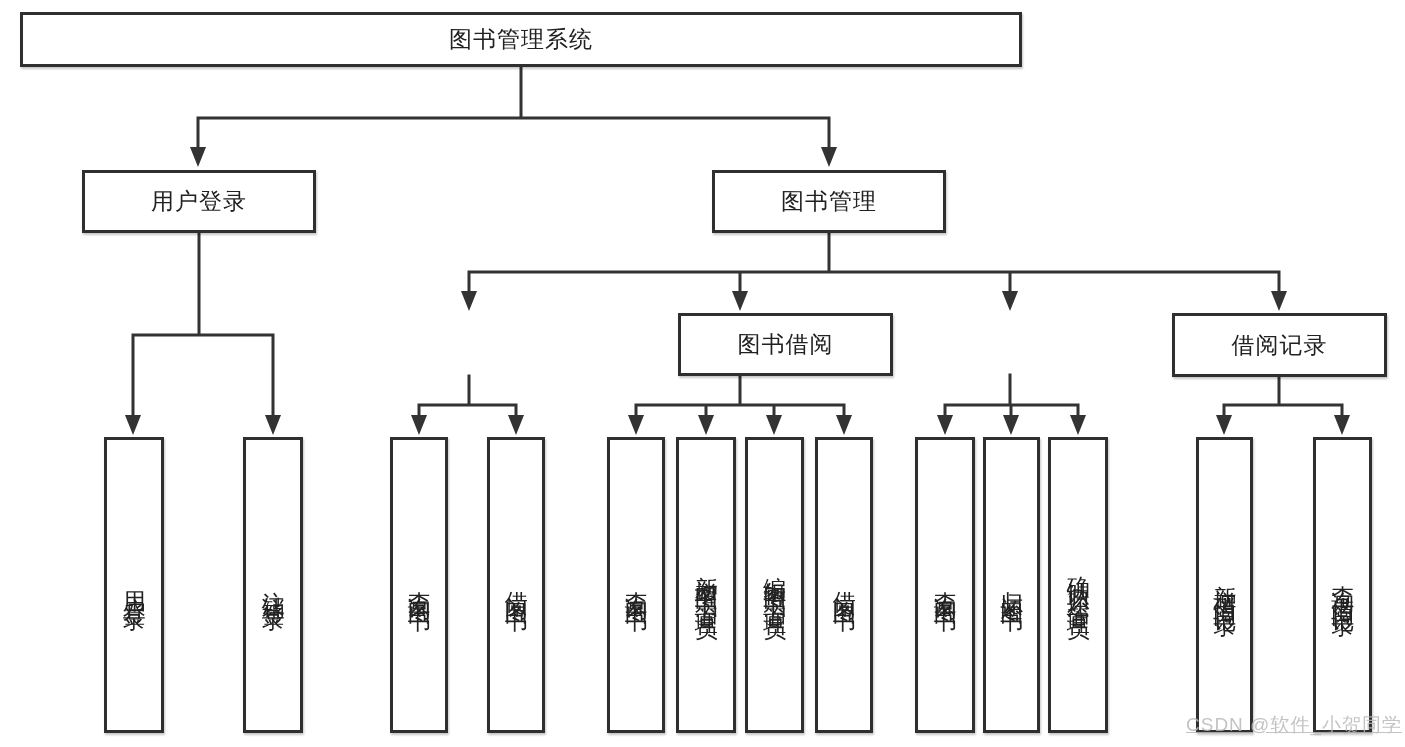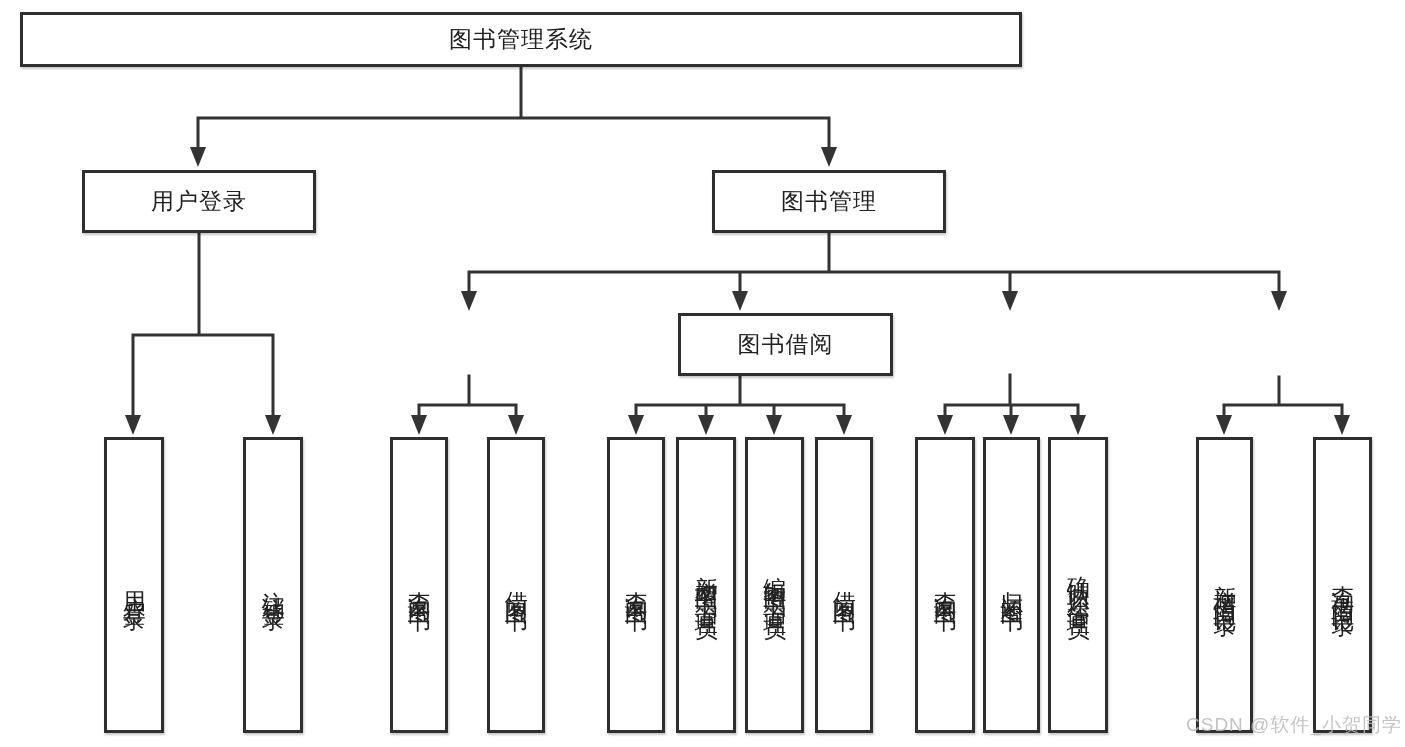--- a/index.html
+++ b/index.html
@@ -45,20 +45,21 @@
   .watermark {
     position: absolute;
     left: 1186px;
     top: 712px;
     font-size: 19px;
     letter-spacing: 1px;
     color: #b9b9b9;
     opacity: 0.85;
     z-index: 3;
     white-space: nowrap;
+    text-decoration: underline;
   }
 </style>
 </head>
 <body>
 
 <div class="stage">
 
   <svg class="wires" width="1405" height="747" viewBox="0 0 1405 747">
     <g stroke="#333333" stroke-width="3" fill="none" stroke-linecap="square">
       <path d="M521 67 V118 M198 118 H829 M198 118 V150 M829 118 V150"></path>
@@ -99,20 +100,23 @@
   <div class="box" style="left:82px; top:170px; width:234px; height:63px;">
     <span class="hlabel">用户登录</span>
   </div>
   <div class="box" style="left:712px; top:170px; width:234px; height:63px;">
     <span class="hlabel">图书管理</span>
   </div>
 
   <div class="box" style="left:633px; top:313px; width:215px; height:63px;margin-left:45px;">
     <span class="hlabel">图书借阅</span>
   </div>
+  <div class="box" style="left:1172px; top:313px; width:215px; height:64px;">
+    <span class="hlabel">借阅记录</span>
+  </div>
 
   <div class="box leaf" style="left:104px; width:60px;">
     <span class="vlabel">用户登录</span>
   </div>
   <div class="box leaf" style="left:243px; width:60px;">
     <span class="vlabel">注销登录</span>
   </div>
 
   <div class="box leaf" style="left:390px; width:58px;">
     <span class="vlabel">查询图书</span>

